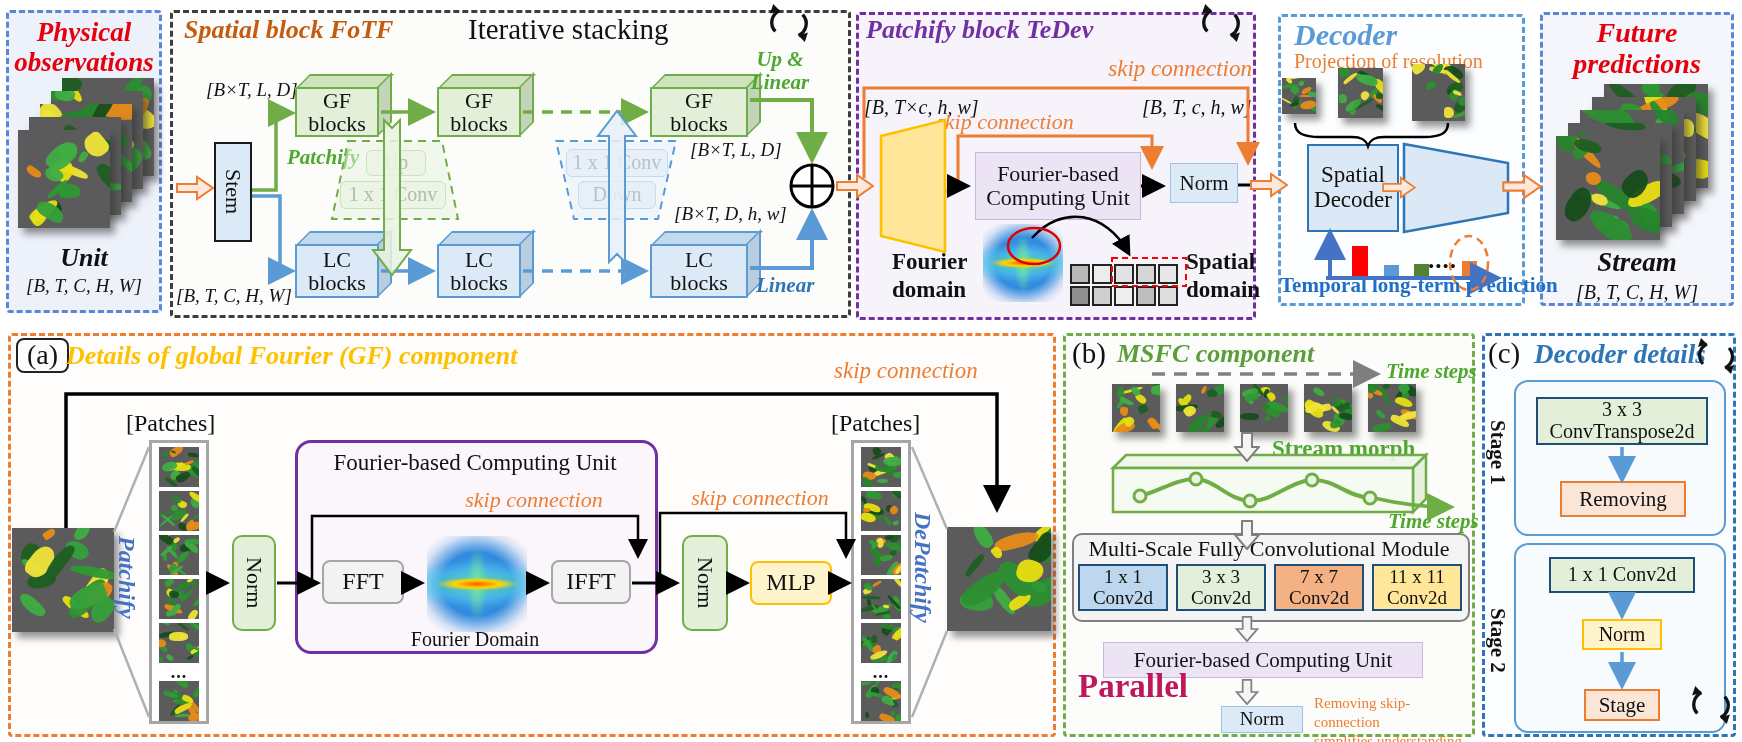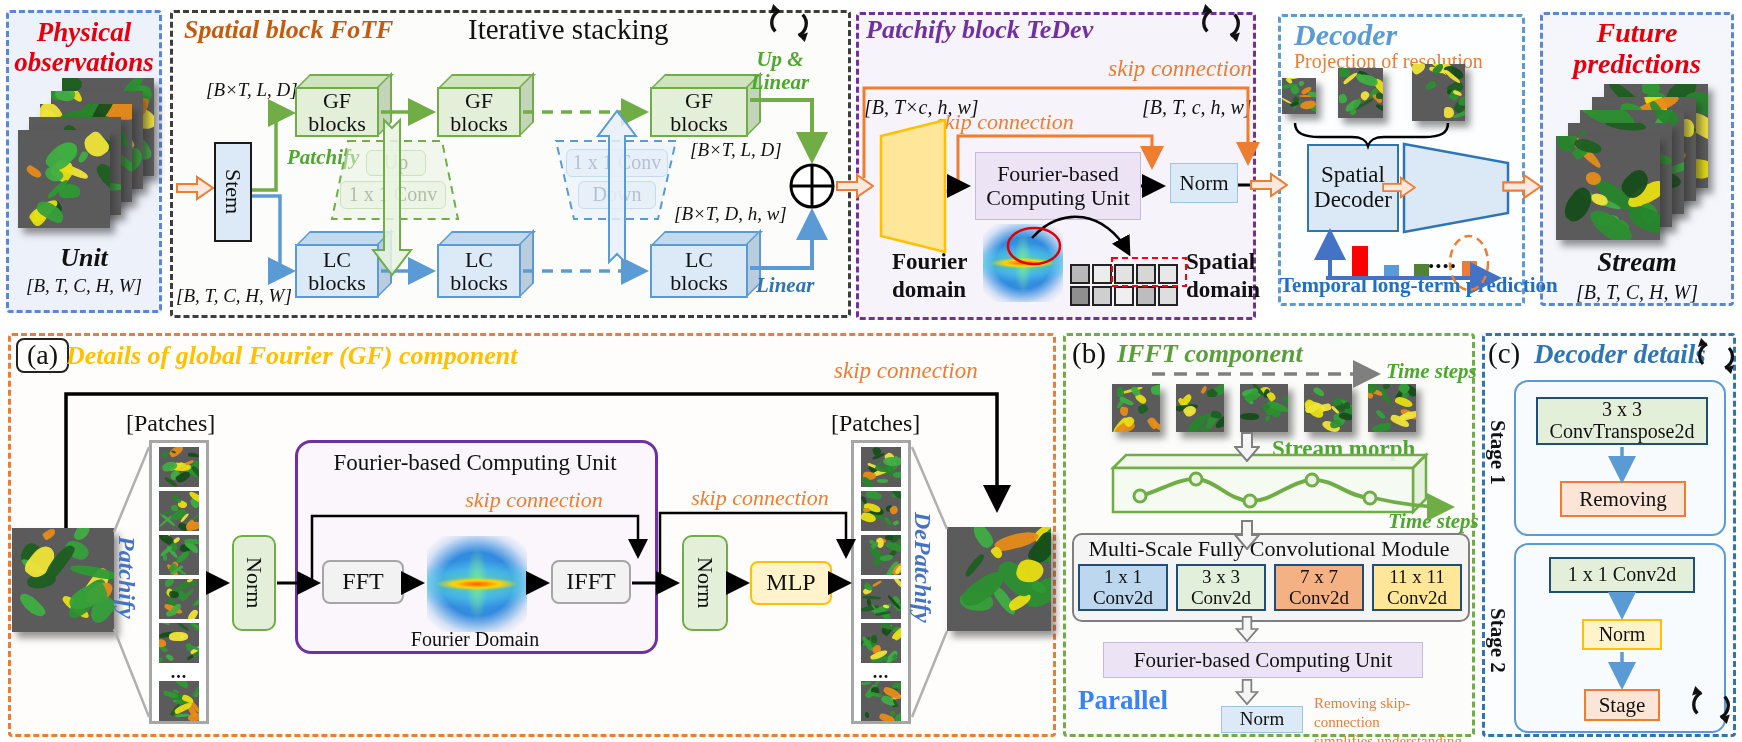--- a/index.html
+++ b/index.html
@@ -697,21 +697,21 @@
       <i style="left: 81.1071%; top: 1.50739%; width: 44.7847%; height: 21.8962%; background: rgb(39, 134, 44); border-radius: 34.6728% 64.9303% 50.8663% 34.702%; transform: rotate(-52.5767deg);"></i>
       <i style="left: 11.1635%; top: 49.5882%; width: 47.4304%; height: 19.4421%; background: rgb(44, 143, 48); border-radius: 52.3603% 61.8268% 74.8161% 68.5622%; transform: rotate(-35.6253deg);"></i>
       <i style="left: 41.9004%; top: 20.3542%; width: 11.5878%; height: 8.9537%; background: rgb(232, 223, 18); border-radius: 51.0355% 66.8248% 54.9014% 33.8373%; transform: rotate(50.9197deg);"></i>
       <i style="left: 76.7993%; top: 11.6934%; width: 31.3565%; height: 18.4486%; background: rgb(23, 77, 27); border-radius: 31.2708% 38.3552% 78.9673% 62.3488%; transform: rotate(-53.1677deg);"></i>
       <i style="left: 67.2544%; top: 31.3404%; width: 25.4547%; height: 21.6967%; background: rgb(232, 223, 18); border-radius: 50.9994% 44.7669% 69.5888% 39.839%; transform: rotate(15.3104deg);"></i>
     </div>
 </section>
 
 <section>
   <div class="lbl" style="left:1072px;top:338px;font-size:29px">(b)</div>
-  <div class="lbl bd it" style="left:1117px;top:340px;font-size:26px;color:#5a9e3c">IFFT component</div>
+  <div class="lbl bd it" style="left:1117px;top:340px;font-size:26px;color:#5a9e3c">MSFC component</div>
   <div class="lbl bd it" style="left:1386px;top:360px;font-size:21px;color:#4ea72e">Time steps</div>
   <div class="wx shadow" style="left:1112px;top:384px;width:48px;height:48px">
       <i style="left: 6.94121%; top: 34.439%; width: 26.1076%; height: 9.36208%; background: rgb(54, 160, 58); border-radius: 54.886% 54.5775% 45.4017% 47.9984%; transform: rotate(-50.3023deg);"></i>
       <i style="left: 73.6298%; top: 72.5696%; width: 24.8902%; height: 17.1681%; background: rgb(231, 140, 26); border-radius: 57.0626% 67.5834% 40.9254% 35.8035%; transform: rotate(54.5603deg);"></i>
       <i style="left: 85.4854%; top: -2.37362%; width: 27.2912%; height: 6.74721%; background: rgb(29, 95, 34); border-radius: 65.5062% 70.2316% 53.1798% 54.9255%; transform: rotate(-12.963deg);"></i>
       <i style="left: -3.81661%; top: 81.3791%; width: 44.9929%; height: 19.5693%; background: rgb(232, 223, 18); border-radius: 61.0105% 30.2043% 68.8995% 50.81%; transform: rotate(-49.2437deg);"></i>
       <i style="left: 48.0202%; top: 22.2334%; width: 24.3579%; height: 13.7187%; background: rgb(232, 223, 18); border-radius: 55.3536% 46.9714% 40.5316% 45.1281%; transform: rotate(35.4208deg);"></i>
       <i style="left: 53.3901%; top: 44.5554%; width: 20.0477%; height: 16.6669%; background: rgb(29, 95, 34); border-radius: 43.5608% 45.4921% 39.9295% 31.0863%; transform: rotate(-28.6466deg);"></i>
       <i style="left: 82.9778%; top: 10.3371%; width: 27.3856%; height: 11.951%; background: rgb(46, 154, 51); border-radius: 49.0005% 71.501% 36.7297% 48.3556%; transform: rotate(41.9723deg);"></i>
       <i style="left: 17.1261%; top: 10.9079%; width: 47.8887%; height: 6.64777%; background: rgb(232, 223, 18); border-radius: 43.6943% 36.5135% 45.7201% 39.0207%; transform: rotate(-14.5509deg);"></i>
@@ -813,21 +813,21 @@
       <span class="ml" style="font-size:19px">7 x 7
 Conv2d</span>
     </div>
   <div class="box" style="left:1372px;top:564px;width:90px;height:47px;background:#ffe699;border:2px solid #1f4e79">
       <span class="ml" style="font-size:19px">11 x 11
 Conv2d</span>
     </div>
 
   <div class="box" style="left:1103px;top:642px;width:320px;height:36px;background:#ece4f4;border:1.5px solid #c9b8dd;font-size:21px">Fourier-based Computing Unit</div>
   <div class="box" style="left:1221px;top:706px;width:82px;height:27px;background:#dce9f6;border:1.5px solid #9dc3e6;font-size:19px">Norm</div>
-  <div class="lbl bd" style="left:1078px;top:686px;font-size:27px;color:#3b82f6">Parallel</div>
+  <div class="lbl bd" style="left:1078px;top:668px;font-size:33px;color:#be185d">Parallel</div>
   <div class="lbl ml" style="left:1314px;top:694px;width:156px;font-size:15px;line-height:1.25;color:#ed7d31">Removing skip-connection
 simplifies understanding.</div>
 </section>
 
 <section>
   <div class="lbl" style="left:1488px;top:338px;font-size:29px">(c)</div>
   <div class="lbl bd it" style="left:1534px;top:340px;font-size:27px;color:#2e75b6">Decoder details</div>
   <div class="cyc" style="left:1694px;top:336px;width:44px;height:40px"><svg viewBox="0 0 40 40" width="100%" height="100%">
         <g fill="none" stroke="#111" stroke-width="3.2">
           <path d="M33,12 A14,13 0 0 1 29,32"></path>

